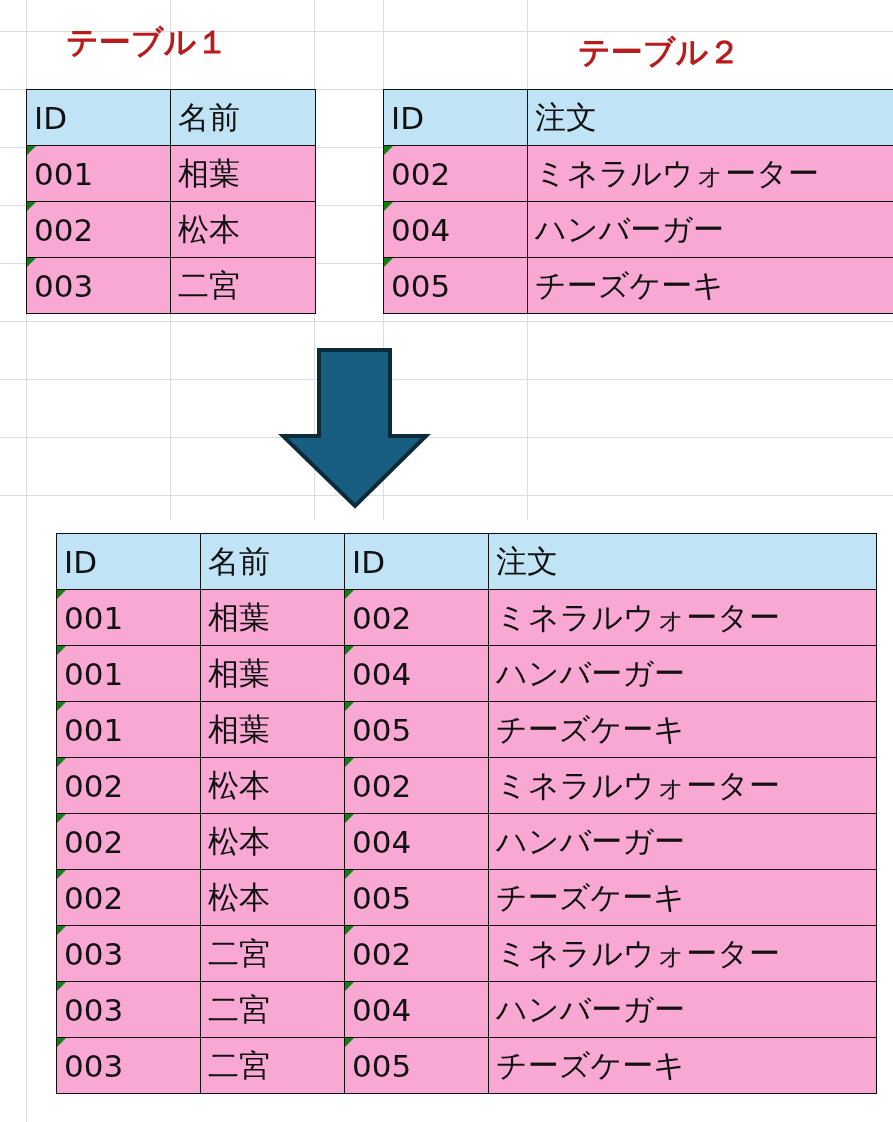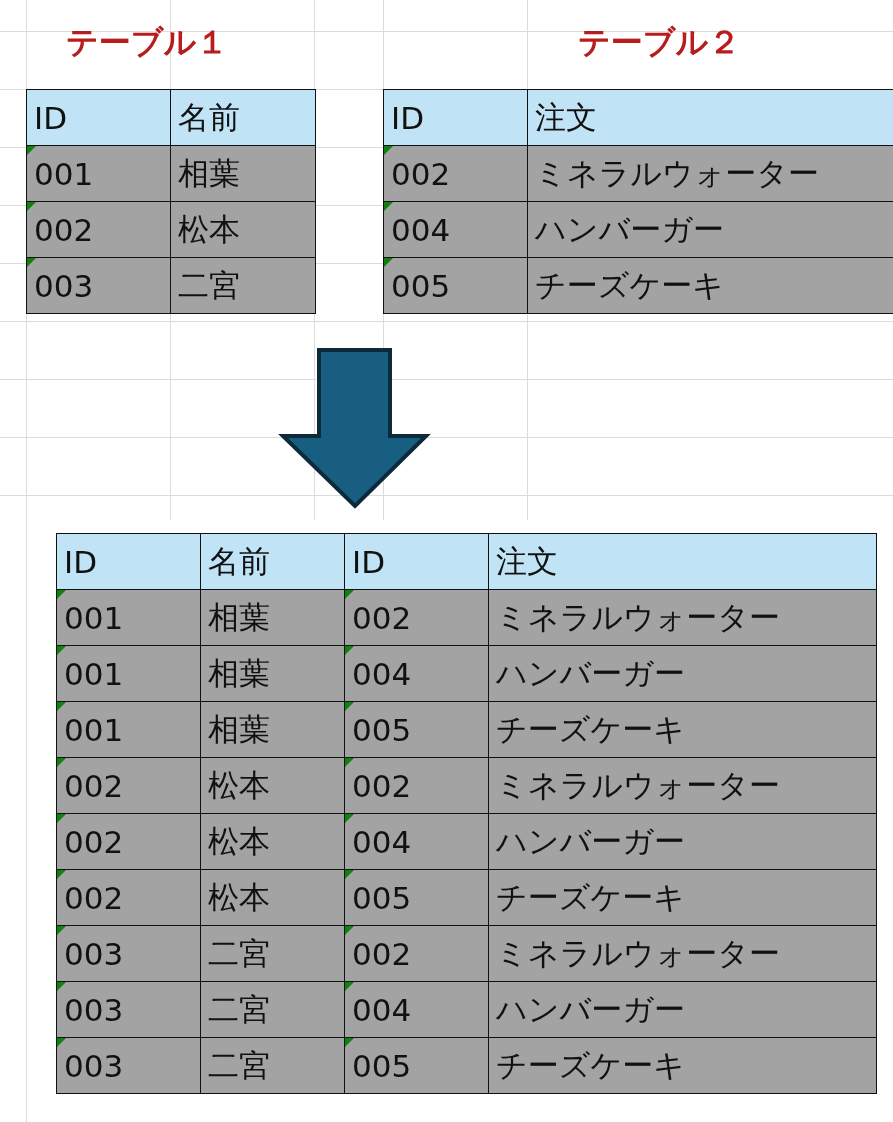--- a/index.html
+++ b/index.html
@@ -8,21 +8,21 @@
     background:#ffffff;
     font-family:"DejaVu Sans", "Liberation Sans", sans-serif;
   }
   .grid-h { position:absolute; left:0; height:1px; background:#dcdcdc; }
   .grid-v { position:absolute; top:0; width:1px; background:#dcdcdc; }
   .title {
     position:absolute; font-weight:bold; font-size:32px; color:#b91c1c;
     line-height:1; white-space:nowrap;
   }
   table.xl {
-    position:absolute; border-collapse:collapse; background:#a3a3a3;
+    position:absolute; border-collapse:collapse; background:#f9a8d4;
     table-layout:fixed;
     padding-left:25px;
   }
   table.xl td, table.xl th {
     border:1.5px solid #111; padding:0 0 0 7px; height:55px;
     font-size:31px; font-weight:normal; text-align:left; color:#111;
     white-space:nowrap; overflow:hidden; position:relative;
     font-family:"DejaVu Sans", "Liberation Sans", sans-serif;
   }
   table.xl th { background:#c0e4f5; }
@@ -51,21 +51,21 @@
   <div class="grid-v" style="left:26px;height:1122px"></div>
   <div class="grid-v" style="left:170px;height:520px"></div>
   <div class="grid-v" style="left:314px;height:520px"></div>
   <div class="grid-v" style="left:383px;height:520px"></div>
   <div class="grid-v" style="left:527px;height:520px"></div>
 
 </div>
 
 <div class="title" style="left:66px;top:26px">テーブル１</div>
 
-<div class="title" style="left:578px;top:26px">テーブル２</div>
+<div class="title" style="left:578px;top:36px">テーブル２</div>
 
 <table class="xl" style="left:26px;top:89px;width:289px">
   <colgroup>
       <col style="width:144px">
       <col style="width:145px">
     </colgroup>
   <tbody>
       <tr>
     <th>ID</th>
     <th>名前</th>

